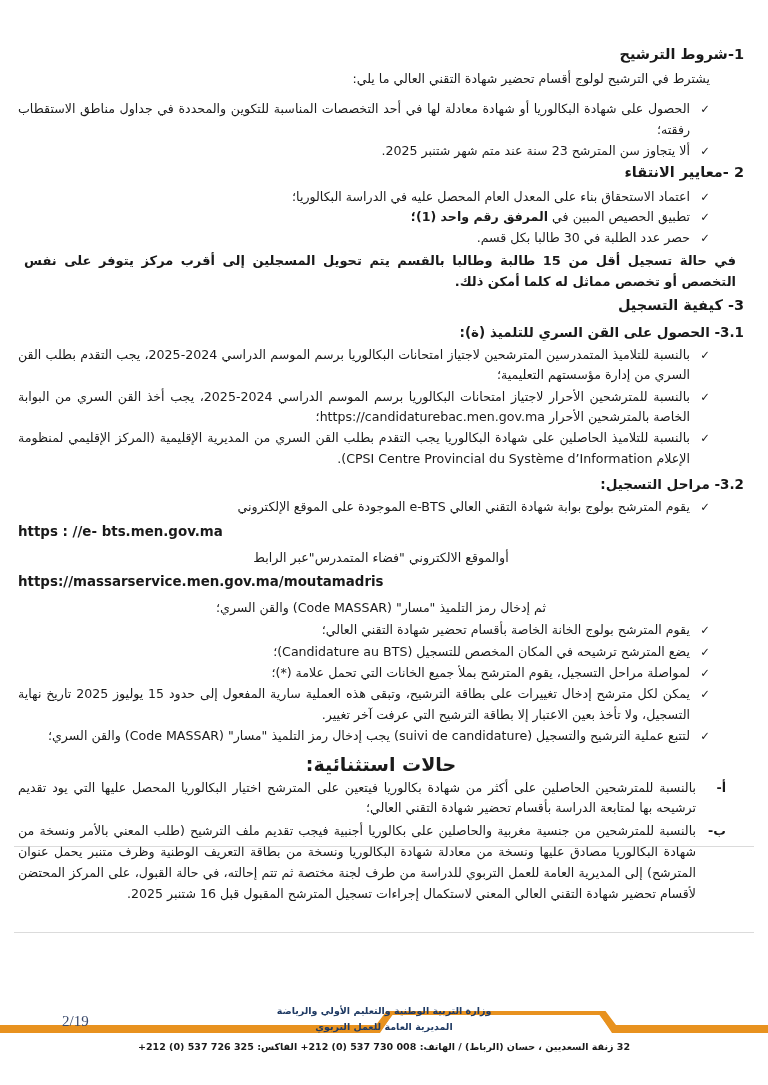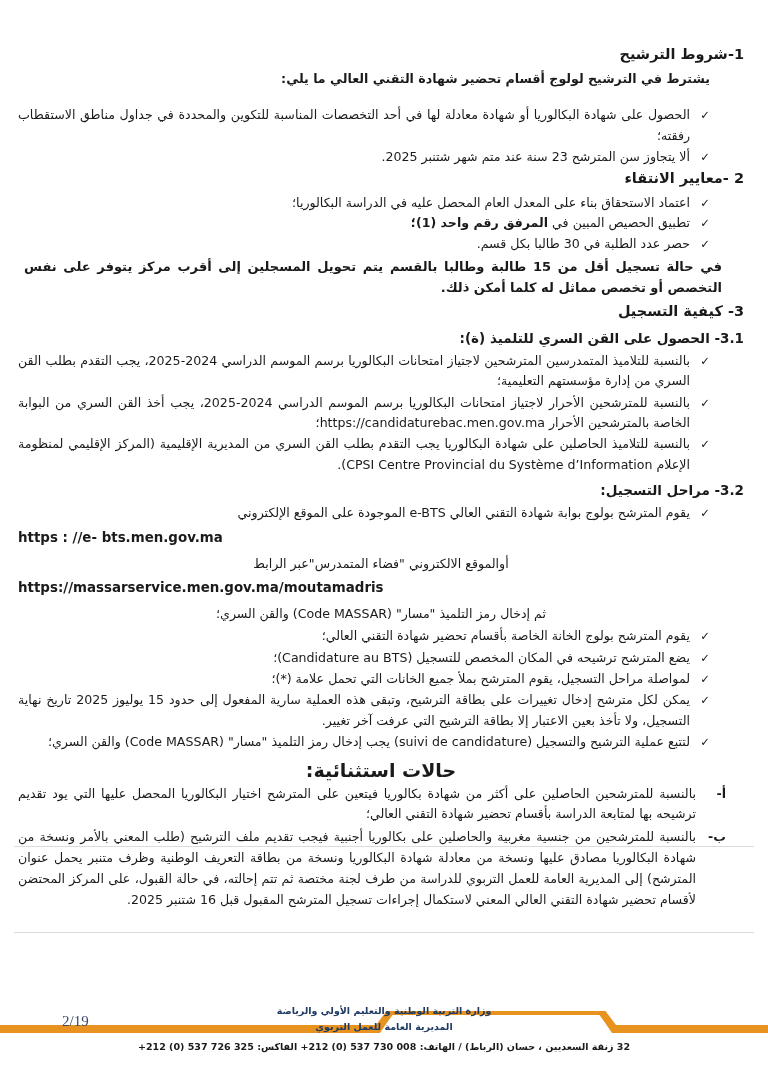--- a/index.html
+++ b/index.html
@@ -43,34 +43,33 @@
   .h2 {
     font-size: 13.5px;
     font-weight: bold;
     line-height: 1.5;
     text-align: right;
     margin: 5px 0 3px 0;
   }
   .para {
     font-size: 12.6px;
     line-height: 1.62;
-    margin: 0 0 16px 0;
-    text-align: right;
-    font-weight: bold;
+    margin: 0 0 10px 0;
+    text-align: right;
   }
   .para.lead {
     padding-right: 34px;
   }
   .bold-block {
     font-size: 13px;
     font-weight: bold;
     line-height: 1.6;
     text-align: justify;
     text-align-last: right;
-    margin: 3px 16px 2px 0;
+    margin: 3px 2px 2px 0;
     padding: 0 6px;
   }
   .center-line {
     text-align: left;
     font-size: 13.4px;
     font-weight: bold;
     line-height: 1.7;
     margin: 3px 0;
     direction: ltr;
   }

